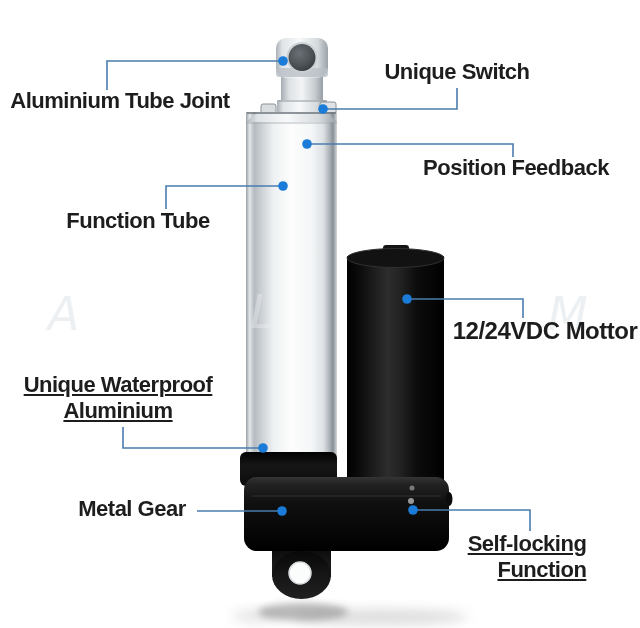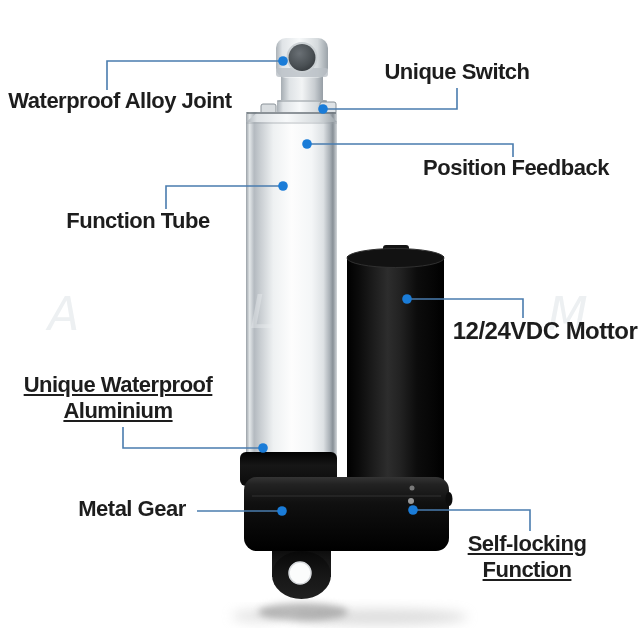--- a/index.html
+++ b/index.html
@@ -204,35 +204,35 @@
       </g>
     </g>
 
     <g>
       <text class="wm" x="48" y="330">A</text>
       <text class="wm" x="250" y="328" opacity="0.4" fill="#dfe3e6">L</text>
       <text class="wm" x="548" y="330">M</text>
     </g>
   </svg>
 
-  <div class="label" style="left:120px; top:89px;">Waterproof Alloy Joint</div>
+  <div class="label" style="left:120px; top:89px;">Aluminium Tube Joint</div>
 
   <div class="label" style="left:457px; top:60px;">Unique Switch</div>
 
   <div class="label" style="left:516px; top:156px;">Position Feedback</div>
 
   <div class="label" style="left:138px; top:209px;">Function Tube</div>
 
   <div class="label big" style="left:545px; top:319px;">12/24VDC Mottor</div>
 
   <div class="label two-line" style="left:118px; top:372px;">
     <div>Unique Waterproof</div>
     <div>Aluminium</div>
   </div>
 
   <div class="label" style="left:132px; top:497px;">Metal Gear</div>
 
-  <div class="label two-line" style="left:527px; top:531px;">
+  <div class="label two-line" style="left:527px; top:531px;text-align:right;">
     <div>Self-locking</div>
     <div>Function</div>
   </div>
 
 </div>
 
 </body></html>

